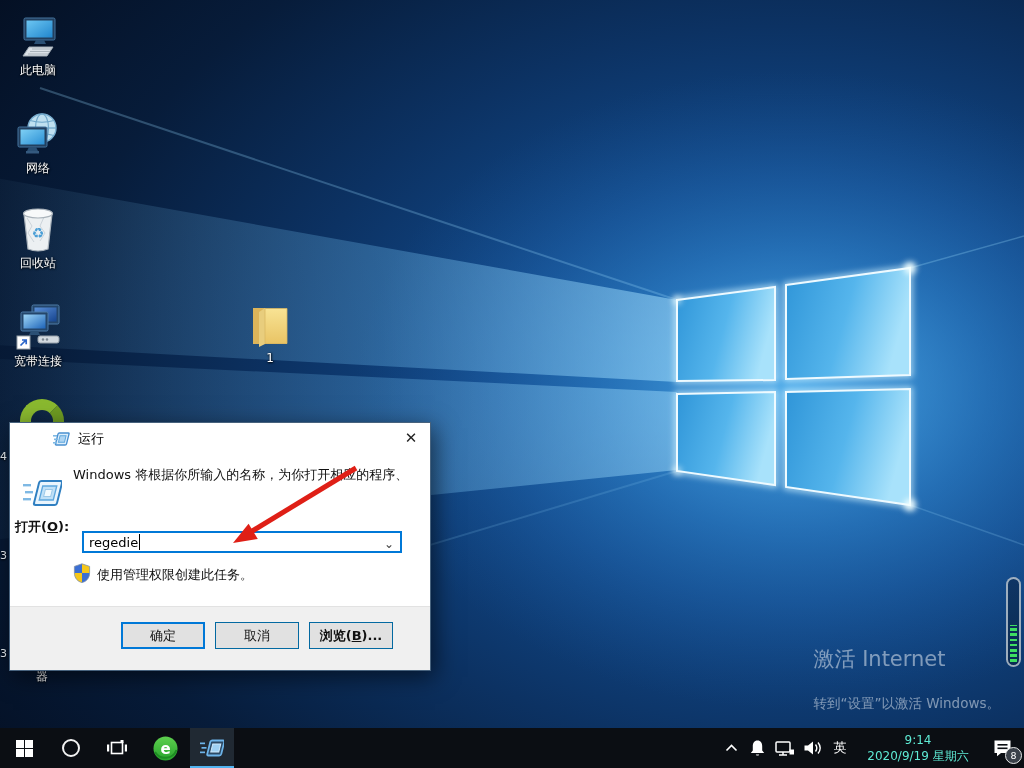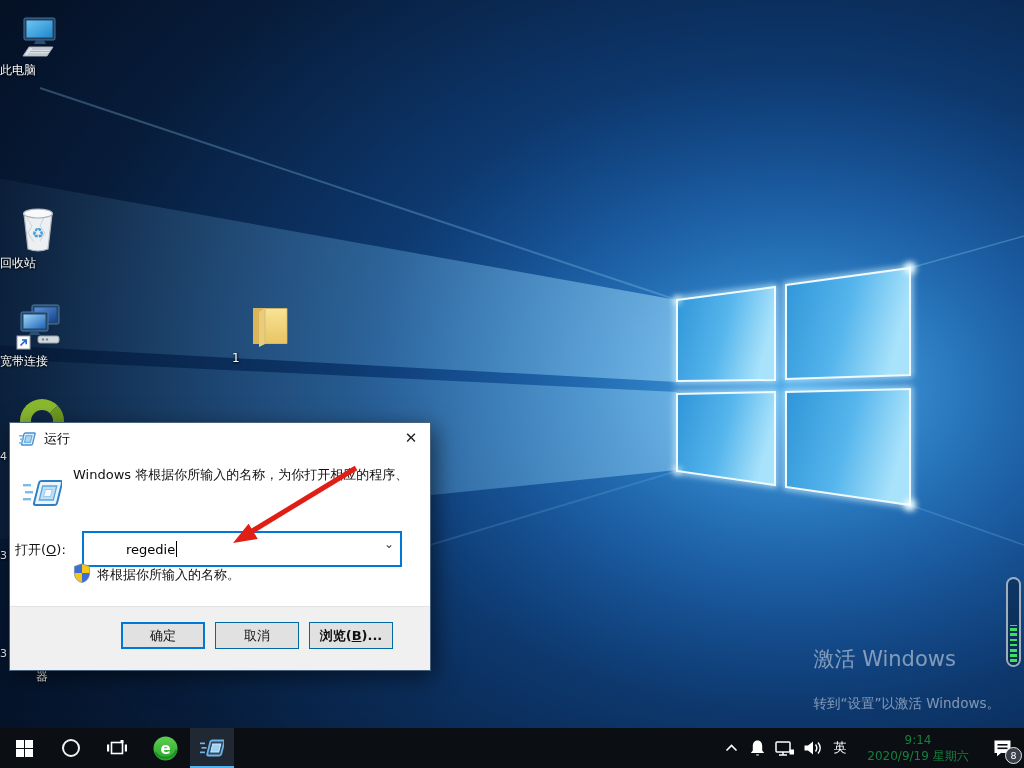--- a/index.html
+++ b/index.html
@@ -2,46 +2,46 @@
 <html><head>
 <meta charset="utf-8">
 <style>
   html,body{margin:0;padding:0;background:#000;}
   #stage{position:relative;width:1024px;height:768px;overflow:hidden;
     font-family:"DejaVu Sans","Liberation Sans",sans-serif;
     background:radial-gradient(ellipse 980px 700px at 790px 390px,
       #1a6cb0 0%, #11498a 30%, #0c3263 52%, #071c3a 76%, #040f22 100%);}
   .abs{position:absolute;}
   
-  .dicon{width:76px;text-align:left;cursor:default;}
+  .dicon{width:76px;text-align:center;cursor:default;}
   .dicon .glyph{display:flex;justify-content:center;height:48px;align-items:flex-end;}
   .dicon .lbl{margin-top:4px;font-size:12px;color:#fff;text-shadow:0 1px 2px rgba(0,0,0,.9),1px 0 2px rgba(0,0,0,.7);line-height:1.1;}
   
   #run-dialog{left:9px;top:422px;width:420px;height:247px;background:#fff;
     border:1px solid #47627d;box-shadow:4px 6px 22px rgba(0,0,0,.55);font-size:13px;color:#111;}
-  #rd-titlebar{position:absolute;left:0;top:0;right:0;height:32px;background:#fff;display:flex;align-items:center;}
+  #rd-titlebar{position:absolute;left:0;top:0;right:0;height:32px;background:#fff;display:flex;align-items:center;padding-left:34px;}
   #rd-title{margin-left:8px;font-size:13px;color:#000;}
   #rd-close{position:absolute;right:2px;top:0;width:34px;height:30px;display:flex;align-items:center;justify-content:center;font-size:15px;color:#222;}
   #rd-footer{position:absolute;left:0;bottom:0;right:0;height:63px;background:#f0f0f0;border-top:1px solid #e2e2e2;}
   .rd-btn{position:absolute;top:15px;width:84px;height:27px;background:#e1e1e1;border:1px solid #0369a1;
     font-size:13px;display:flex;align-items:center;justify-content:center;box-sizing:border-box;}
   .rd-btn.focused{border:2px solid #0078d7;}
-  #rd-input-wrap{position:absolute;left:72px;top:108px;width:320px;height:36px;background:#fff;
-    border:2px solid #0078d7;box-sizing:border-box;display:flex;align-items:center;padding-left:37px;}
+  #rd-input-wrap{position:absolute;left:72px;top:108px;width:320px;height:22px;background:#fff;
+    border:2px solid #0078d7;box-sizing:border-box;display:flex;align-items:center;}
   #rd-input-text{margin-left:5px;font-size:13px;color:#000;}
   .caret{width:1px;height:16px;background:#000;margin-left:1px;}
   #rd-combo-chevron{position:absolute;right:6px;top:4px;color:#444;font-size:12px;}
   u{text-decoration:underline;}
   
   #taskbar{left:0;top:728px;width:1024px;height:40px;background:#0b0e13;display:flex;align-items:center;}
   .tb-btn{height:40px;display:flex;align-items:center;justify-content:center;}
   #tb-run-tile{position:relative;width:44px;background:rgba(130,165,200,.18);}
   #tb-run-tile .underline{position:absolute;left:0;bottom:0;width:100%;height:2px;background:#51b3f0;}
   .tray-txt{color:#fff;font-size:13px;}
-  #tb-clock{color:#15803d;font-size:12px;text-align:center;line-height:1.35;}
+  #tb-clock{color:#5eead4;font-size:12px;text-align:center;line-height:1.35;}
   
   #watermark{right:24px;top:645px;text-align:left;color:rgba(222,230,238,.55);}
   #wm-title{font-size:21px;}
   #wm-sub{font-size:13.5px;margin-top:22px;}
   #gauge{left:1006px;top:577px;width:15px;height:90px;border:2px solid rgba(185,197,208,.85);
     border-radius:8px;box-sizing:border-box;background:rgba(5,15,30,.35);}
   #gauge .fill{position:absolute;left:2px;right:2px;bottom:3px;height:37px;
     background:repeating-linear-gradient(to top,#3ede62 0 2.5px,rgba(0,0,0,0) 2.5px 5.2px);}
   #green-arch{left:17px;top:399px;width:50px;height:23px;overflow:hidden;}
   #green-arch .ring{width:44px;height:44px;margin-left:3px;border-radius:50%;border:11px solid #8ab92f;box-sizing:border-box;border-right-color:#6f9c22;}
@@ -117,20 +117,41 @@
         <g stroke="#aab3bb" stroke-width="1">
             <line x1="13" y1="38" x2="33" y2="38"></line>
             <line x1="15" y1="35.5" x2="35" y2="35.5"></line>
             <line x1="17" y1="33" x2="36" y2="33"></line>
           </g>
       </svg>
     </div>
     <div class="lbl">此电脑</div>
   </div>
 
+  <div class="abs dicon" style="left:0;top:110px;">
+    <div class="glyph">
+      <svg width="46" height="46" viewBox="0 0 46 46">
+        <defs>
+            <linearGradient id="scr2" x1="0" y1="0" x2="1" y2="1">
+          <stop offset="0%" stop-color="#7fd0f5"></stop>
+              <stop offset="100%" stop-color="#2a8fd4"></stop>
+            </linearGradient>
+          </defs>
+        <circle cx="27" cy="16" r="14" fill="#bfe0f0" stroke="#78aed0" stroke-width="1.4"></circle>
+        <ellipse cx="27" cy="16" rx="6.5" ry="14" fill="none" stroke="#6ea6c9" stroke-width="1.2"></ellipse>
+        <line x1="13" y1="16" x2="41" y2="16" stroke="#6ea6c9" stroke-width="1.2"></line>
+        <path d="M15 8.5 Q27 12 39 8.5 M15 23.5 Q27 20 39 23.5" fill="none" stroke="#6ea6c9" stroke-width="1.1"></path>
+        <rect x="3" y="15" width="29" height="20" rx="1.5" fill="#223f5e" stroke="#45759f" stroke-width="1"></rect>
+        <rect x="5.5" y="17.5" width="24" height="15" fill="url(#scr2)"></rect>
+        <path d="M14 35 h7 l2 4 h-11 z" fill="#2a4f74"></path>
+        <rect x="11" y="39" width="13" height="2.5" fill="#34597e"></rect>
+      </svg>
+    </div>
+    <div class="lbl">网络</div>
+  </div>
 
   <div class="abs dicon" style="left:0;top:205px;">
     <div class="glyph">
       <svg width="42" height="48" viewBox="0 0 42 48">
         <path d="M7 9 L11 44 Q21 48 31 44 L35 9 Z" fill="#ecf0f2" stroke="#a9b2ba" stroke-width="1.2"></path>
         <path d="M10 13 l5 8 -4 7 6 9 M27 12 l-4 9 5 7 -5 8" fill="none" stroke="#ccd4da" stroke-width="1"></path>
         <ellipse cx="21" cy="8.5" rx="14.5" ry="4.5" fill="#f7f9fa" stroke="#a9b2ba" stroke-width="1.2"></ellipse>
         <text x="21" y="33" font-size="14" text-anchor="middle" fill="#4b9fd6">♻</text>
       </svg>
     </div>
@@ -185,21 +206,21 @@
   <div id="green-arch" class="abs">
     <div class="ring"></div>
   </div>
 
   <span class="abs edge-frag" style="left:0;top:450px;">4</span>
   <span class="abs edge-frag" style="left:0;top:549px;">3</span>
   <span class="abs edge-frag" style="left:0;top:647px;">3</span>
   <div class="abs" style="left:28px;top:668px;width:28px;text-align:center;color:#fff;font-size:12px;text-shadow:0 1px 2px #000;">器</div>
 
   <div id="watermark" class="abs">
-    <div id="wm-title">激活 Windows</div>
+    <div id="wm-title">激活 Internet</div>
     <div id="wm-sub">转到“设置”以激活 Windows。</div>
   </div>
 
   <div id="gauge" class="abs">
     <div class="fill"></div>
   </div>
 
   <div id="run-dialog" class="abs">
     <div id="rd-titlebar">
       <svg width="17" height="15" viewBox="0 0 17 15" style="margin-left:9px;">
@@ -214,21 +235,21 @@
           </g>
       </svg>
       <span id="rd-title">运行</span>
       <div id="rd-close">✕</div>
     </div>
 
     <div class="abs" style="left:63px;top:41px;width:348px;line-height:1.65;">
       <div>Windows 将根据你所输入的名称，为你打开相应的程序、</div>
     </div>
 
-    <div class="abs" style="left:5px;top:118px;">
+    <div class="abs" style="left:5px;top:95px;font-weight:bold;">
       <span>打开(</span><u>O</u><span>):</span>
     </div>
 
     <div id="rd-input-wrap">
       <span id="rd-input-text">regedie</span>
       <span class="caret"></span>
       <span id="rd-combo-chevron">⌄</span>
     </div>
 
     <svg class="abs" style="left:63px;top:140px;" width="18" height="20" viewBox="0 0 18 20">
@@ -238,21 +259,21 @@
           </clipPath>
         </defs>
       <g clip-path="url(#shieldClip)">
         <rect x="0" y="0" width="9" height="10" fill="#3b6fd4"></rect>
         <rect x="9" y="0" width="9" height="10" fill="#f6c71a"></rect>
         <rect x="0" y="10" width="9" height="10" fill="#f6c71a"></rect>
         <rect x="9" y="10" width="9" height="10" fill="#3b6fd4"></rect>
       </g>
       <path d="M9 0.8 L16.6 3.4 V9.8 C16.6 15.4 13.1 18.6 9 19.6 C4.9 18.6 1.4 15.4 1.4 9.8 V3.4 Z" fill="none" stroke="#7f8fa5" stroke-width="0.8"></path>
     </svg>
-    <div class="abs" style="left:87px;top:143px;">将根据你所输入的名称。</div>
+    <div class="abs" style="left:87px;top:143px;">使用管理权限创建此任务。</div>
 
     <div id="rd-footer">
       <div class="rd-btn focused" style="left:111px;text-align:right;">确定</div>
       <div class="rd-btn" style="left:205px;">取消</div>
       <div class="rd-btn" style="left:299px;font-weight:bold;">
         <span>浏览(</span>
           <u>B</u>
           <span>)...</span>
       </div>
     </div>

